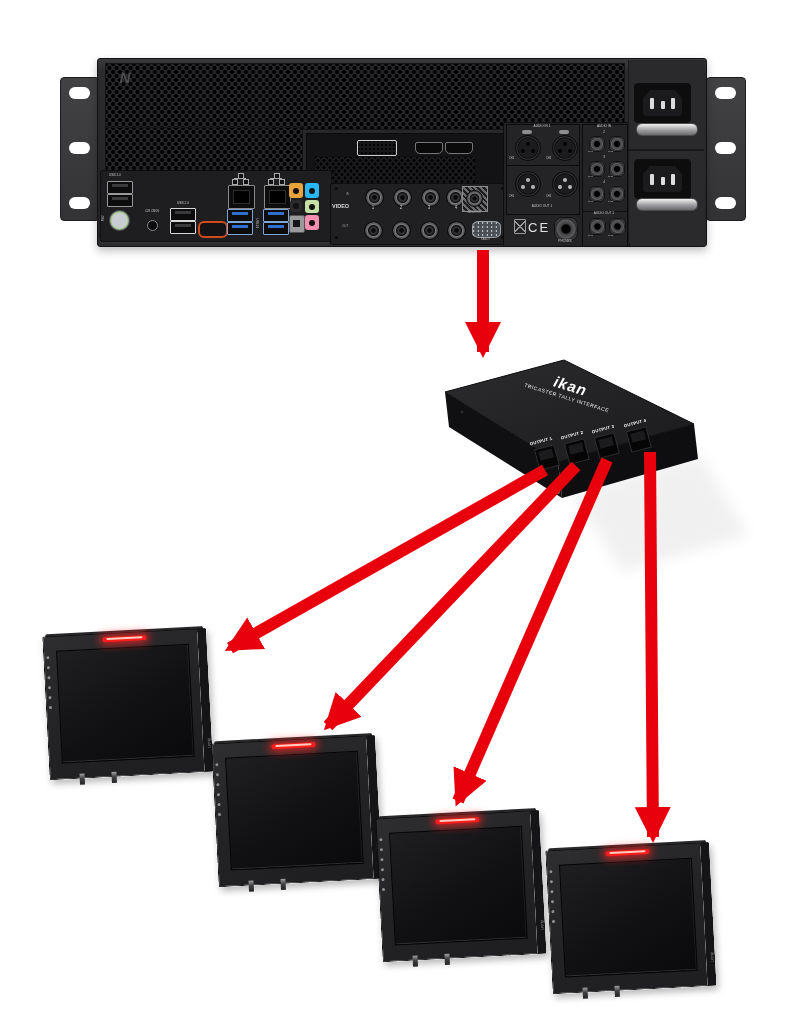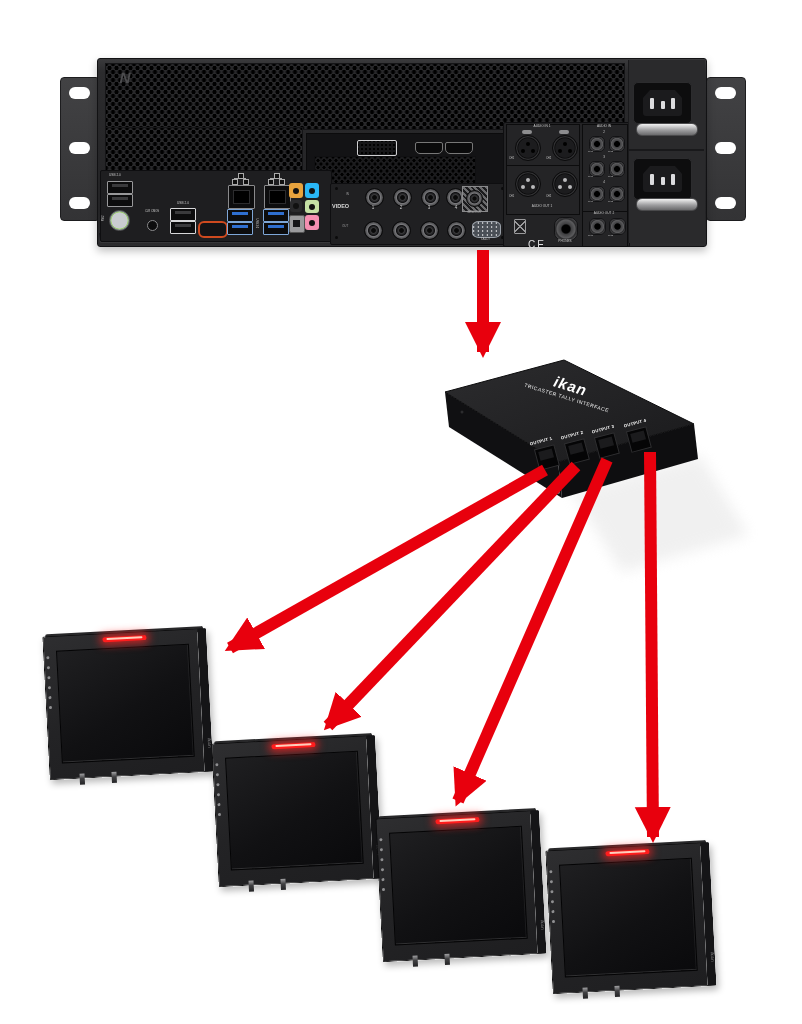--- a/index.html
+++ b/index.html
@@ -292,21 +292,21 @@
     <span class="lbl" style="left:550px;top:146px;font-size:2.4px;">CH2</span>
 
     <div class="abox" style="left:524px;top:156px;width:44px;height:34px;"></div>
     <span class="lbl ctr" style="left:524px;top:157px;width:44px;font-size:3.2px;">AUDIO OUT 2</span>
     <div class="nut" style="left:531px;top:163px;width:15px;height:15px;"></div>
     <div class="nut" style="left:551px;top:163px;width:15px;height:15px;"></div>
     <span class="lbl" style="left:530px;top:180px;font-size:2.4px;">CH1</span>
     <span class="lbl" style="left:550px;top:180px;font-size:2.4px;">CH2</span>
 
     <div class="weee" style="left:456px;top:164px;"></div>
-    <span class="lbl" style="left:470px;top:166px;font-size:10px;color:#e0e0e2;letter-spacing:2px;font-weight:300;margin-top:19px;">CE</span>
+    <span class="lbl" style="left:470px;top:166px;font-size:13px;color:#e0e0e2;letter-spacing:2px;font-weight:300;">CE</span>
     <div class="nut" style="left:496px;top:162px;width:22px;height:22px;"></div>
     <span class="lbl ctr" style="left:489px;top:185px;width:36px;font-size:3.2px;">PHONES</span>
 
     <div class="ab" style="left:570px;top:5px;width:76px;height:183px;background:#2a2a2c;border-left:1px solid #1a1a1c;"></div>
     <div class="ab" style="left:570px;top:94px;width:76px;height:2px;background:#19191b;"></div>
     <div class="iec" style="left:575px;top:27px;">
         <i></i>
         <b></b>
         <b></b>
         <b></b>

